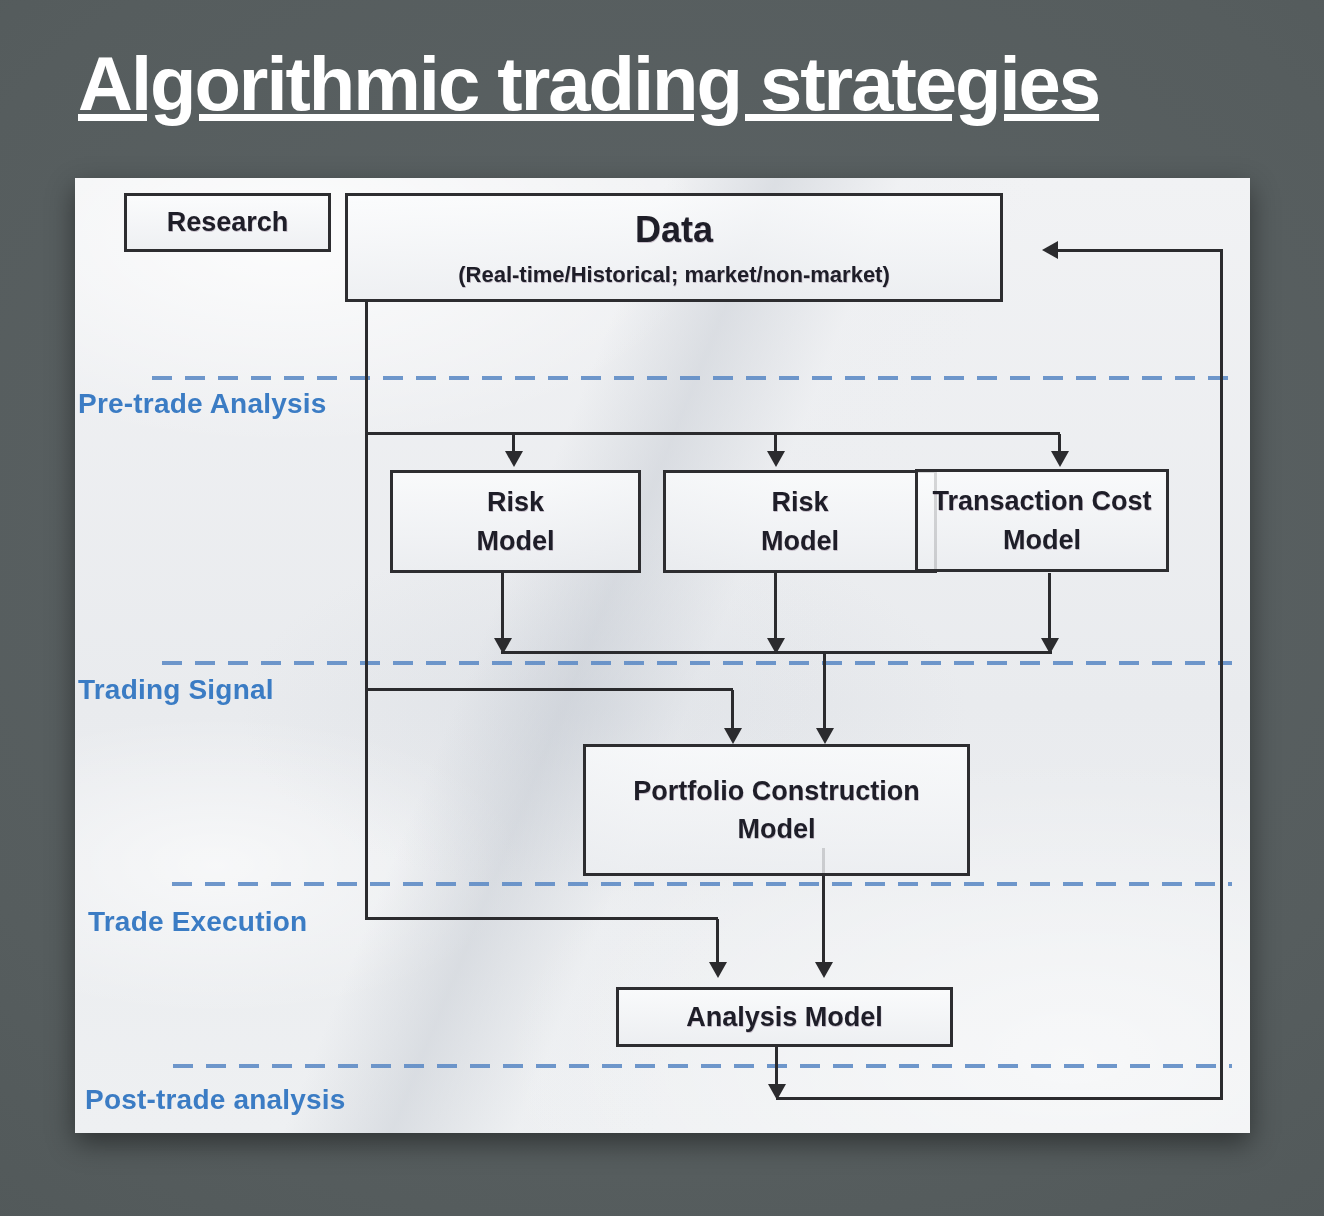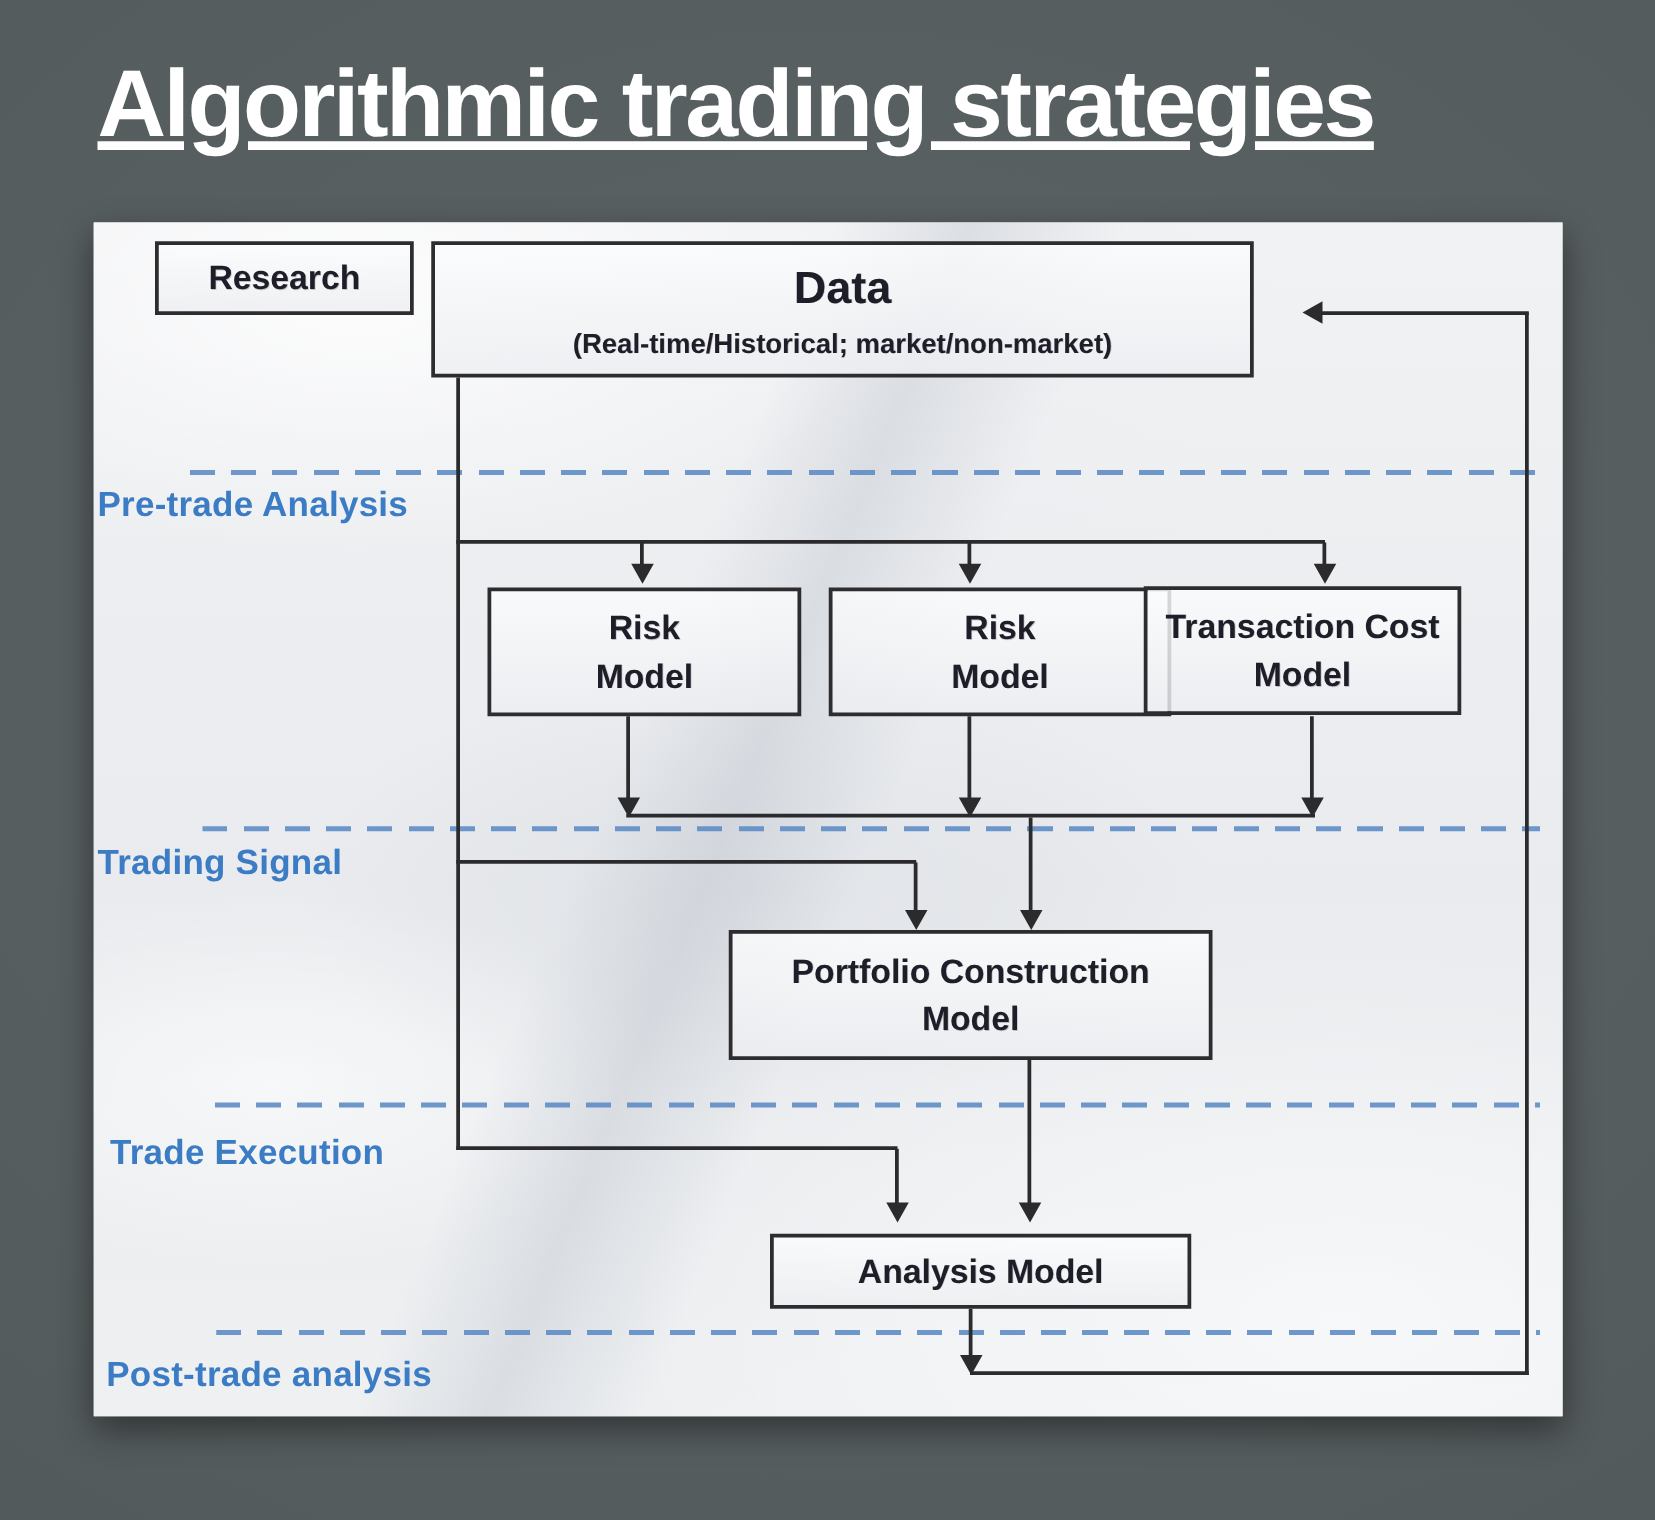--- a/index.html
+++ b/index.html
@@ -129,21 +129,21 @@
   <div class="box" style="left:588px;top:292px;width:274px;height:103px;">
     <span>Risk</span>
     <span>Model</span>
   </div>
 
   <div class="box" style="left:840px;top:291px;width:254px;height:103px;">
     <span>Transaction Cost</span>
     <span>Model</span>
   </div>
 
-  <div class="box" style="left:508px;top:566px;width:387px;height:104px;">
+  <div class="box" style="left:508px;top:566px;width:387px;height:132px;">
     <span>Portfolio Construction</span>
     <span>Model</span>
   </div>
 
   <div class="box" style="left:541px;top:809px;width:337px;height:60px;">
     <span>Analysis Model</span>
   </div>
 
 </div>
 

